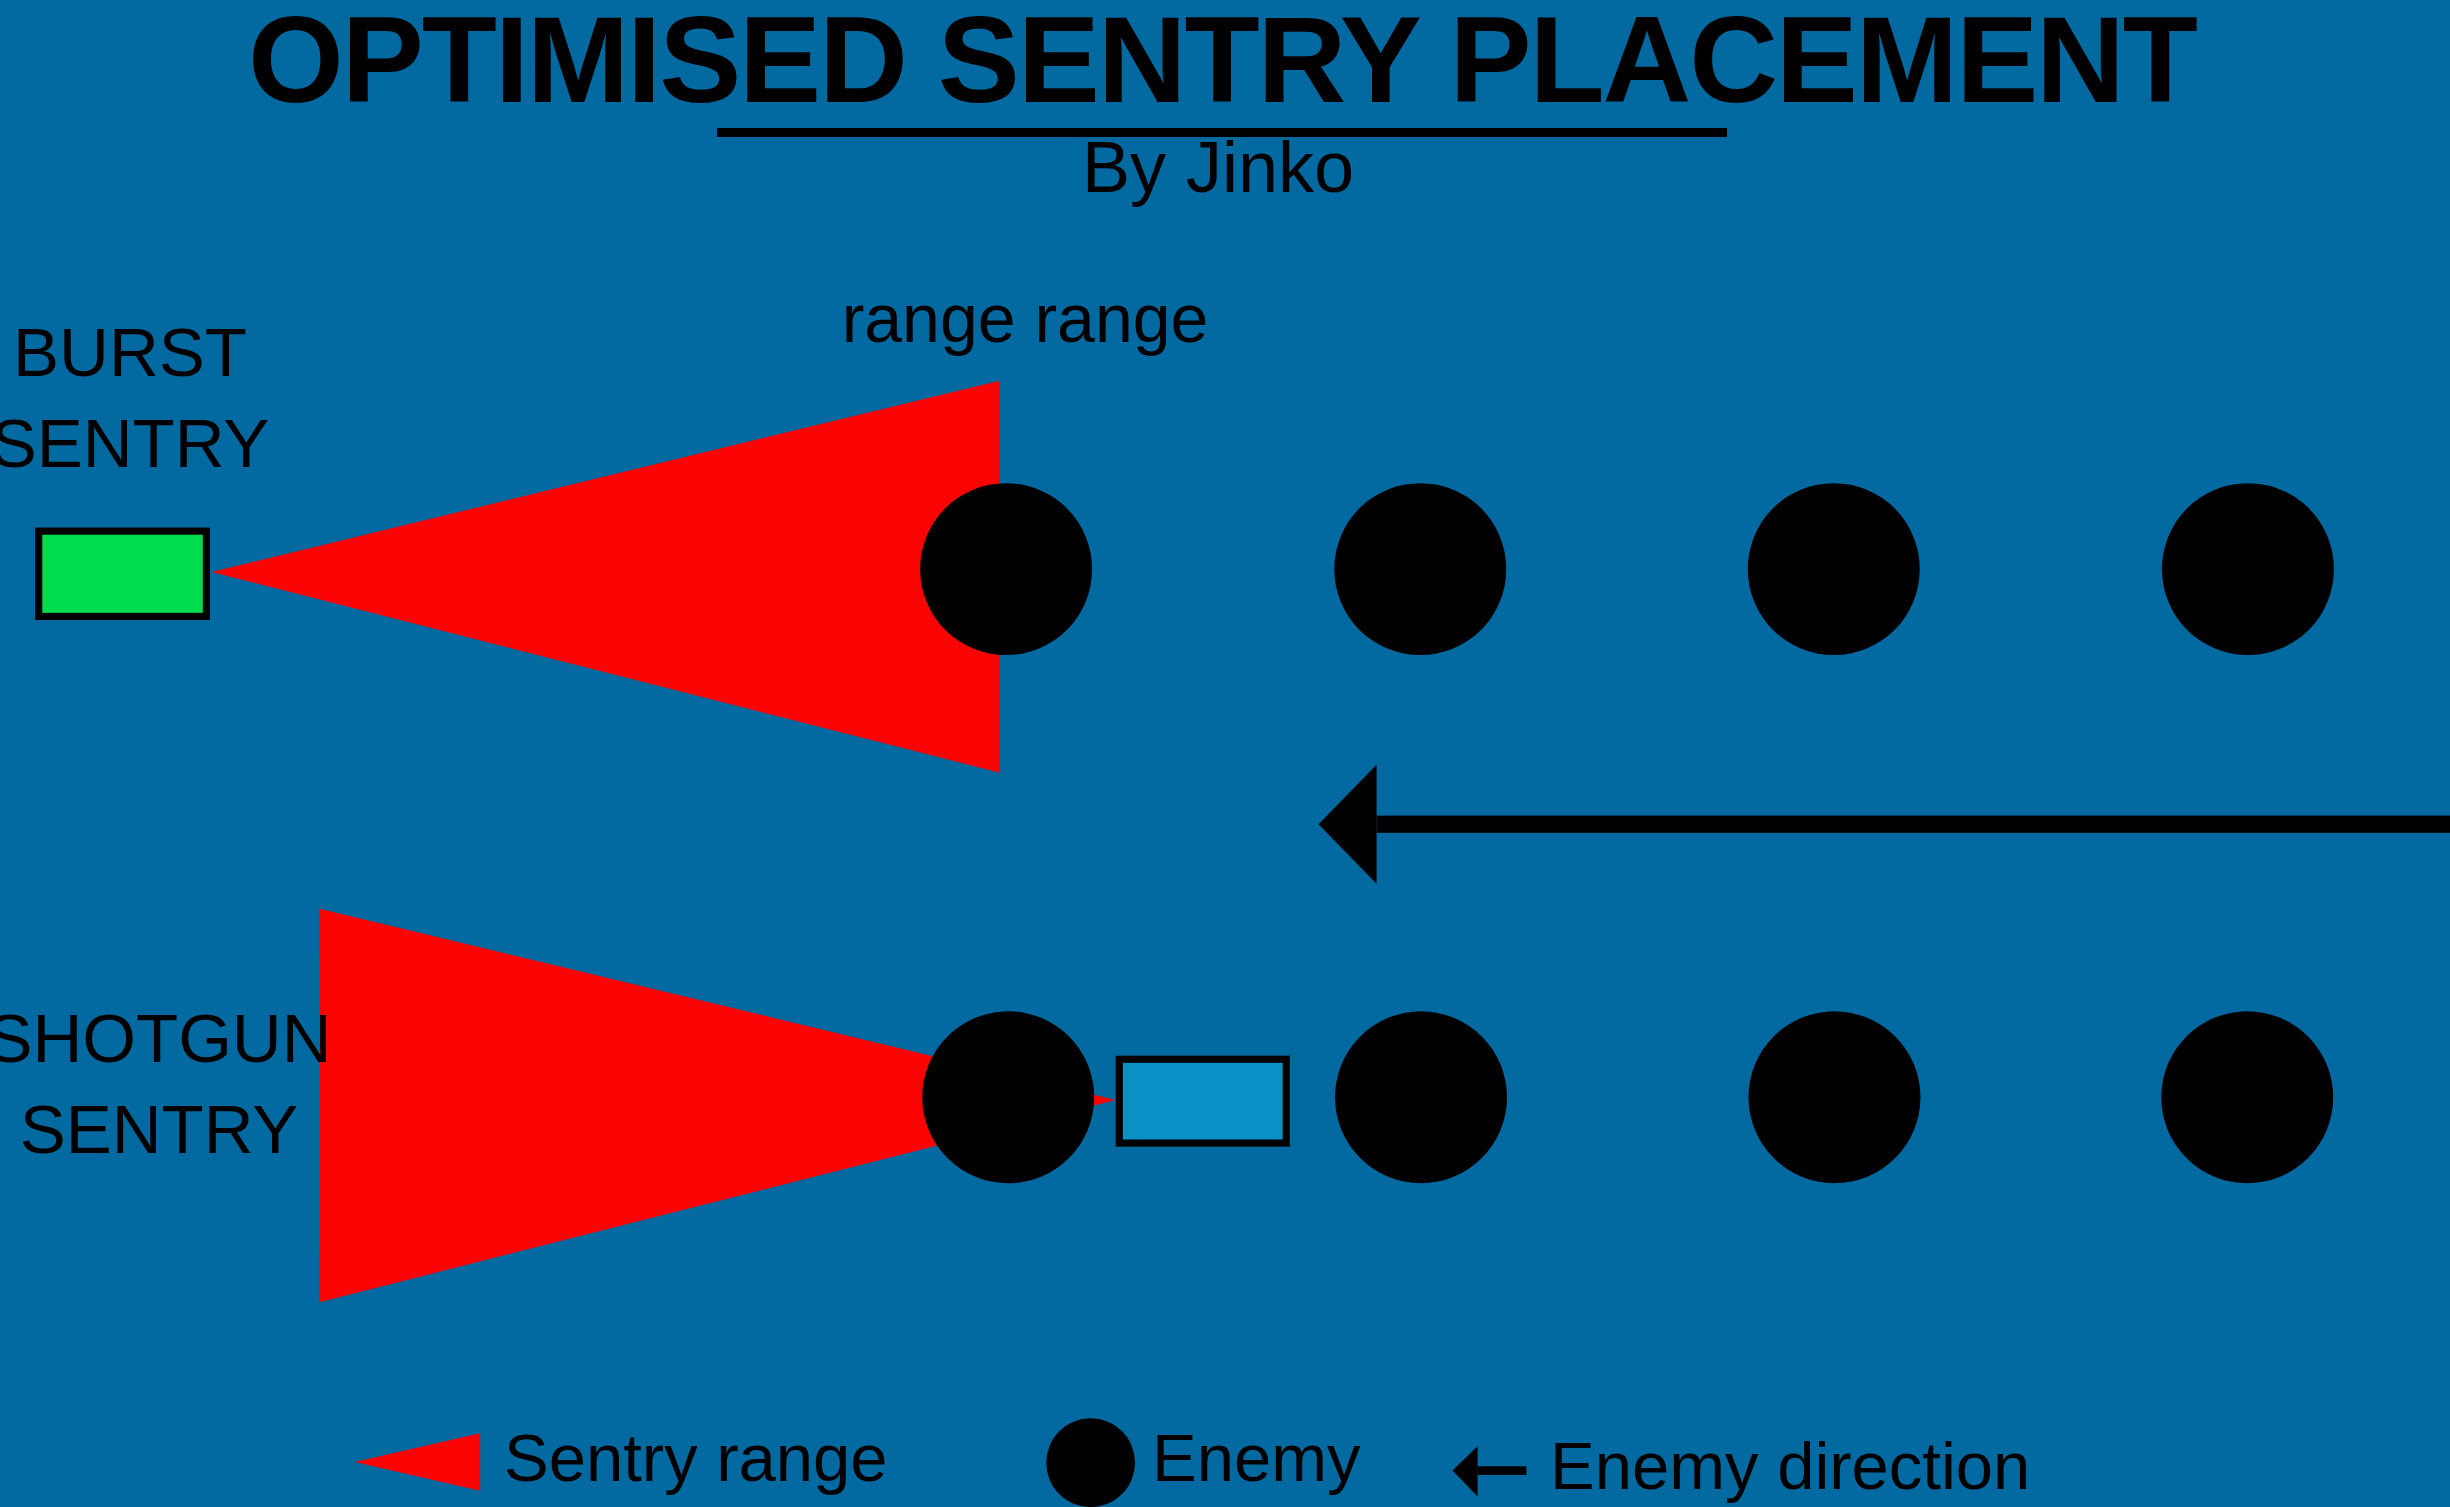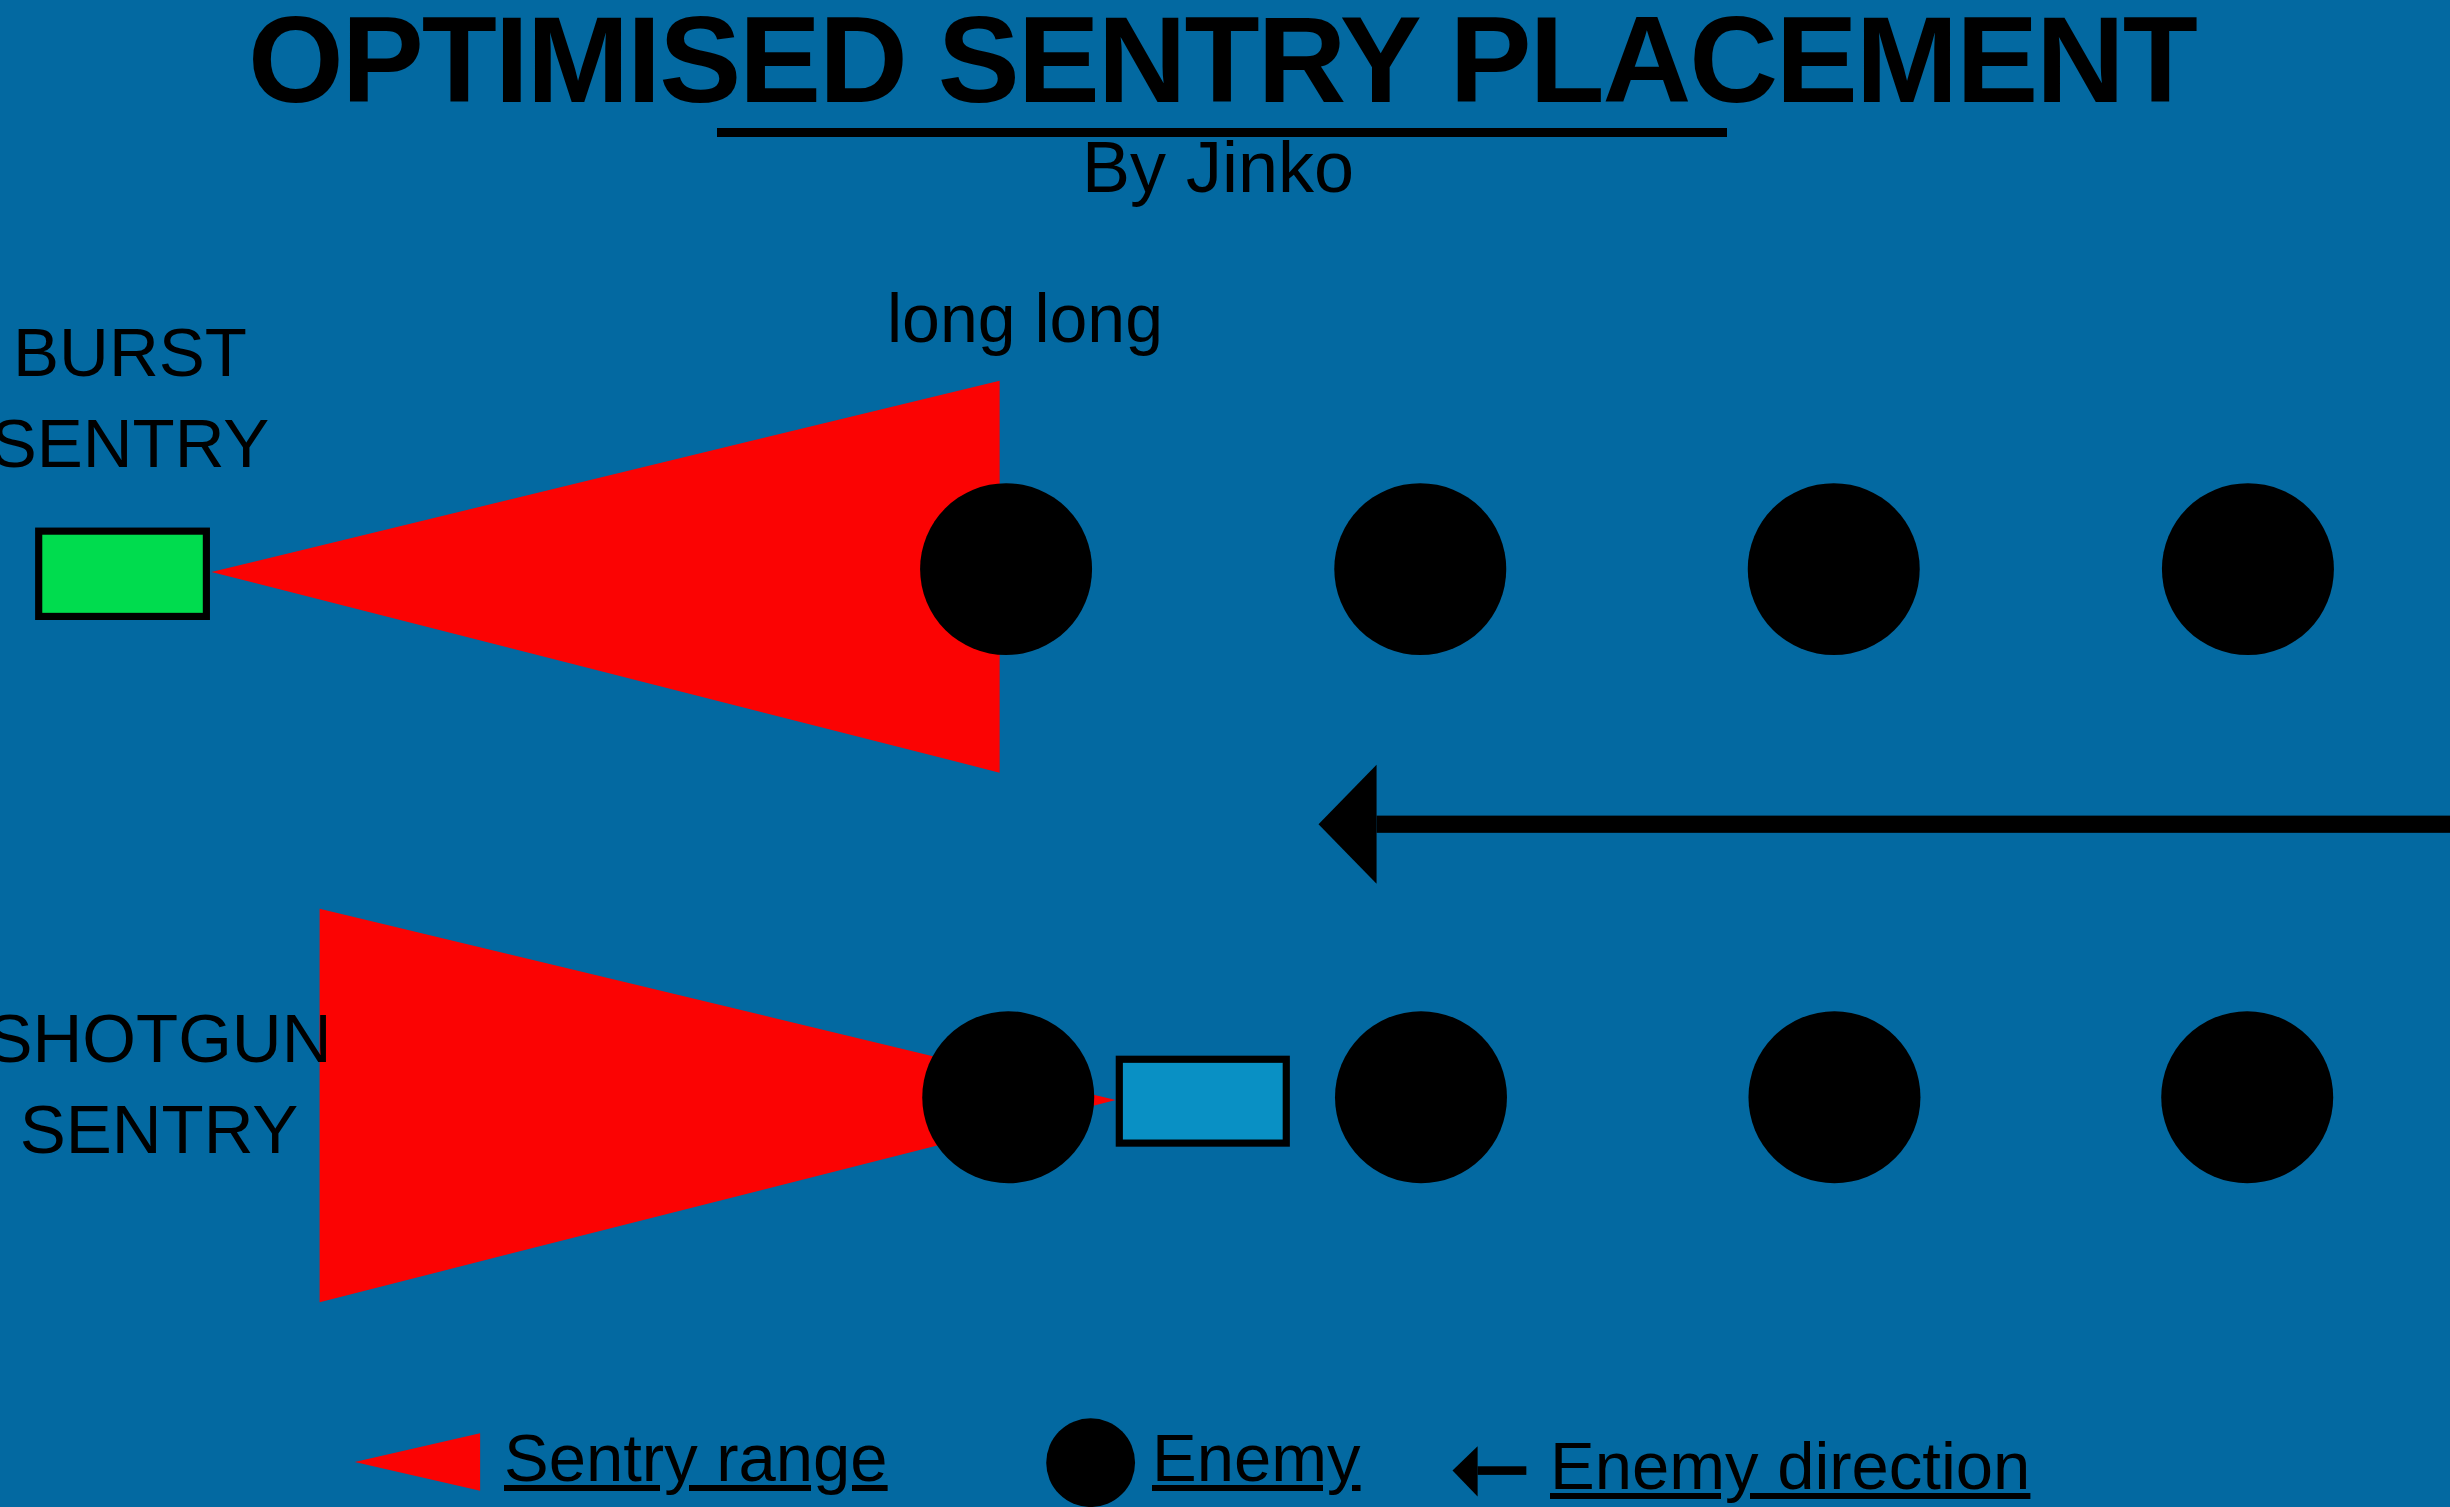--- a/index.html
+++ b/index.html
@@ -75,21 +75,20 @@
     left: 1025px;
   }
   .point-blank {
     top: 902px;
     left: 1028px;
   }
   .legend-label {
     font-size: 67px;
     line-height: 67px;
     top: 1424px;
-    text-decoration: underline;
   }
   .legend-sentry-range { left: 504px; }
   .legend-enemy { left: 1152px; }
   .legend-enemy-direction { left: 1550px; margin-top: 8px; }
 </style>
 </head>
 <body>
 
 <div id="canvas">
 
@@ -127,21 +126,21 @@
   </svg>
 
   <div class="txt centered title">OPTIMISED SENTRY PLACEMENT</div>
   <div class="title-underline"></div>
   <div class="txt centered byline">By Jinko</div>
 
   <div class="txt centered sentry-label burst-label">
     <div>BURST</div>
     <div>SENTRY</div>
   </div>
-  <div class="txt centered range-label long-range">long long</div>
+  <div class="txt centered range-label long-range">range range</div>
 
   <div class="txt centered sentry-label shotgun-label">
     <div>SHOTGUN</div>
     <div>SENTRY</div>
   </div>
 
   <div class="txt legend-label legend-sentry-range">Sentry range</div>
   <div class="txt legend-label legend-enemy">Enemy</div>
   <div class="txt legend-label legend-enemy-direction">Enemy direction</div>
 

